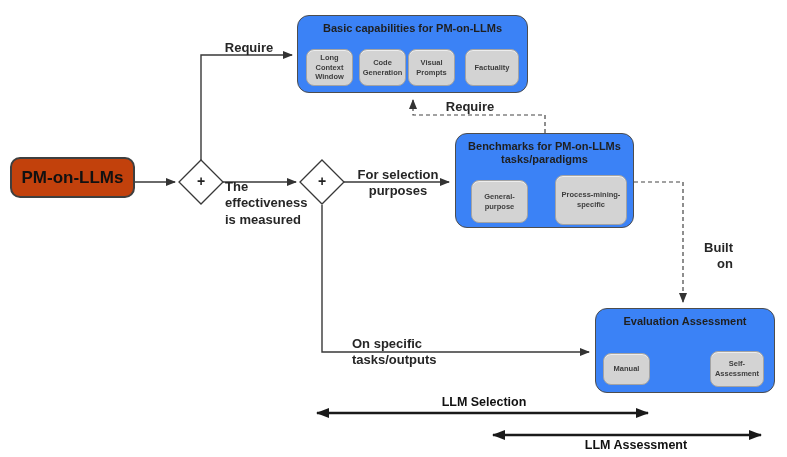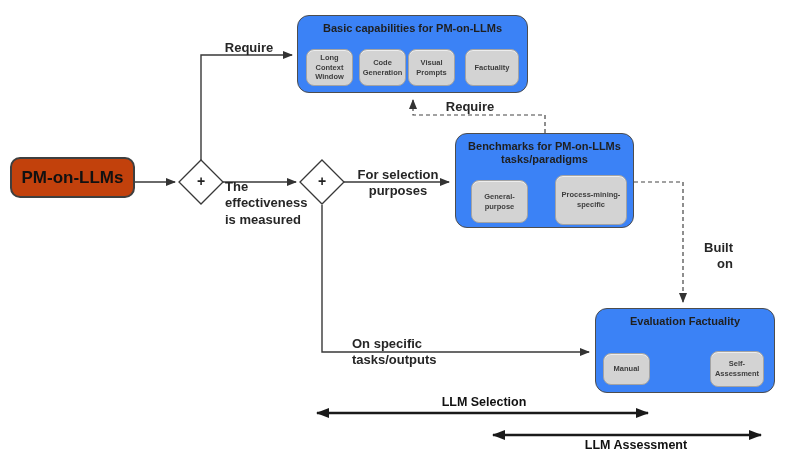--- a/index.html
+++ b/index.html
@@ -88,21 +88,21 @@
     <div class="item" style="left:167px;top:33px;width:54px;height:37px;border-radius:8px;">Factuality</div>
   </div>
 
   <div class="bigbox" style="left:455px;top:133px;width:179px;height:95px;">
     <div class="title">Benchmarks for PM-on-LLMs tasks/paradigms</div>
     <div class="item" style="left:15px;top:46px;width:57px;height:43px;">General-purpose</div>
     <div class="item" style="left:99px;top:41px;width:72px;height:50px;">Process-mining-specific</div>
   </div>
 
   <div class="bigbox" style="left:595px;top:308px;width:180px;height:85px;">
-    <div class="title">Evaluation Factuality</div>
+    <div class="title">Evaluation Assessment</div>
     <div class="item" style="left:7px;top:44px;width:47px;height:32px;">Manual</div>
     <div class="item" style="left:114px;top:42px;width:54px;height:36px;">Self-Assessment</div>
   </div>
 
   <div class="elabel center" style="left:210px;top:40px;width:78px;">Require</div>
   <div class="elabel pre" style="left:225px;top:179px;width:80px;">The effectiveness
 is measured</div>
   <div class="elabel center" style="left:346px;top:167px;width:104px;">For selection purposes</div>
   <div class="elabel center" style="left:438px;top:99px;width:64px;">Require</div>
   <div class="elabel" style="left:687px;top:240px;width:46px;text-align:right;">Built on</div>

